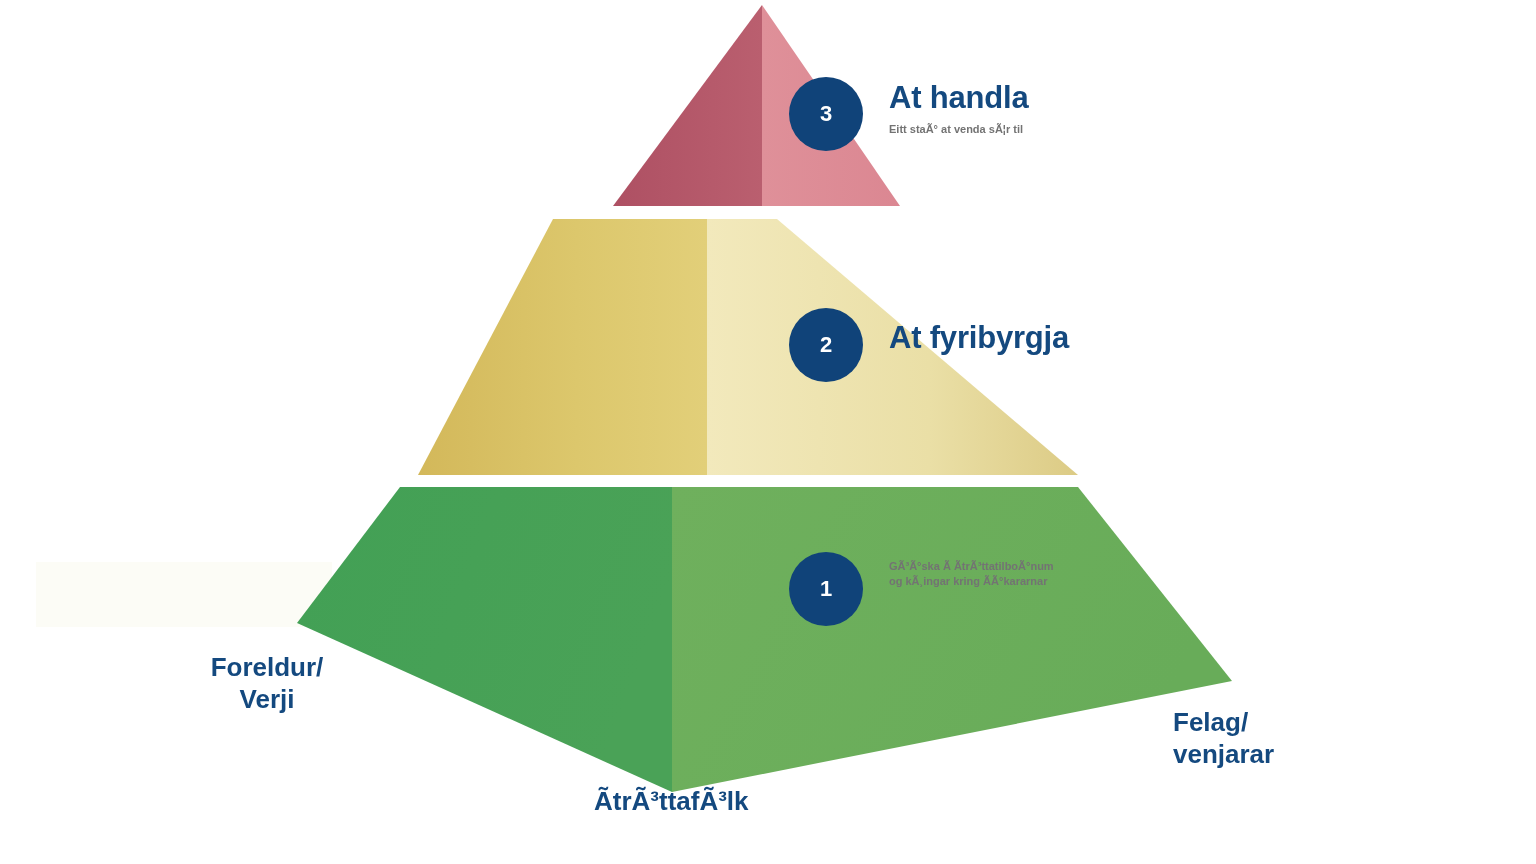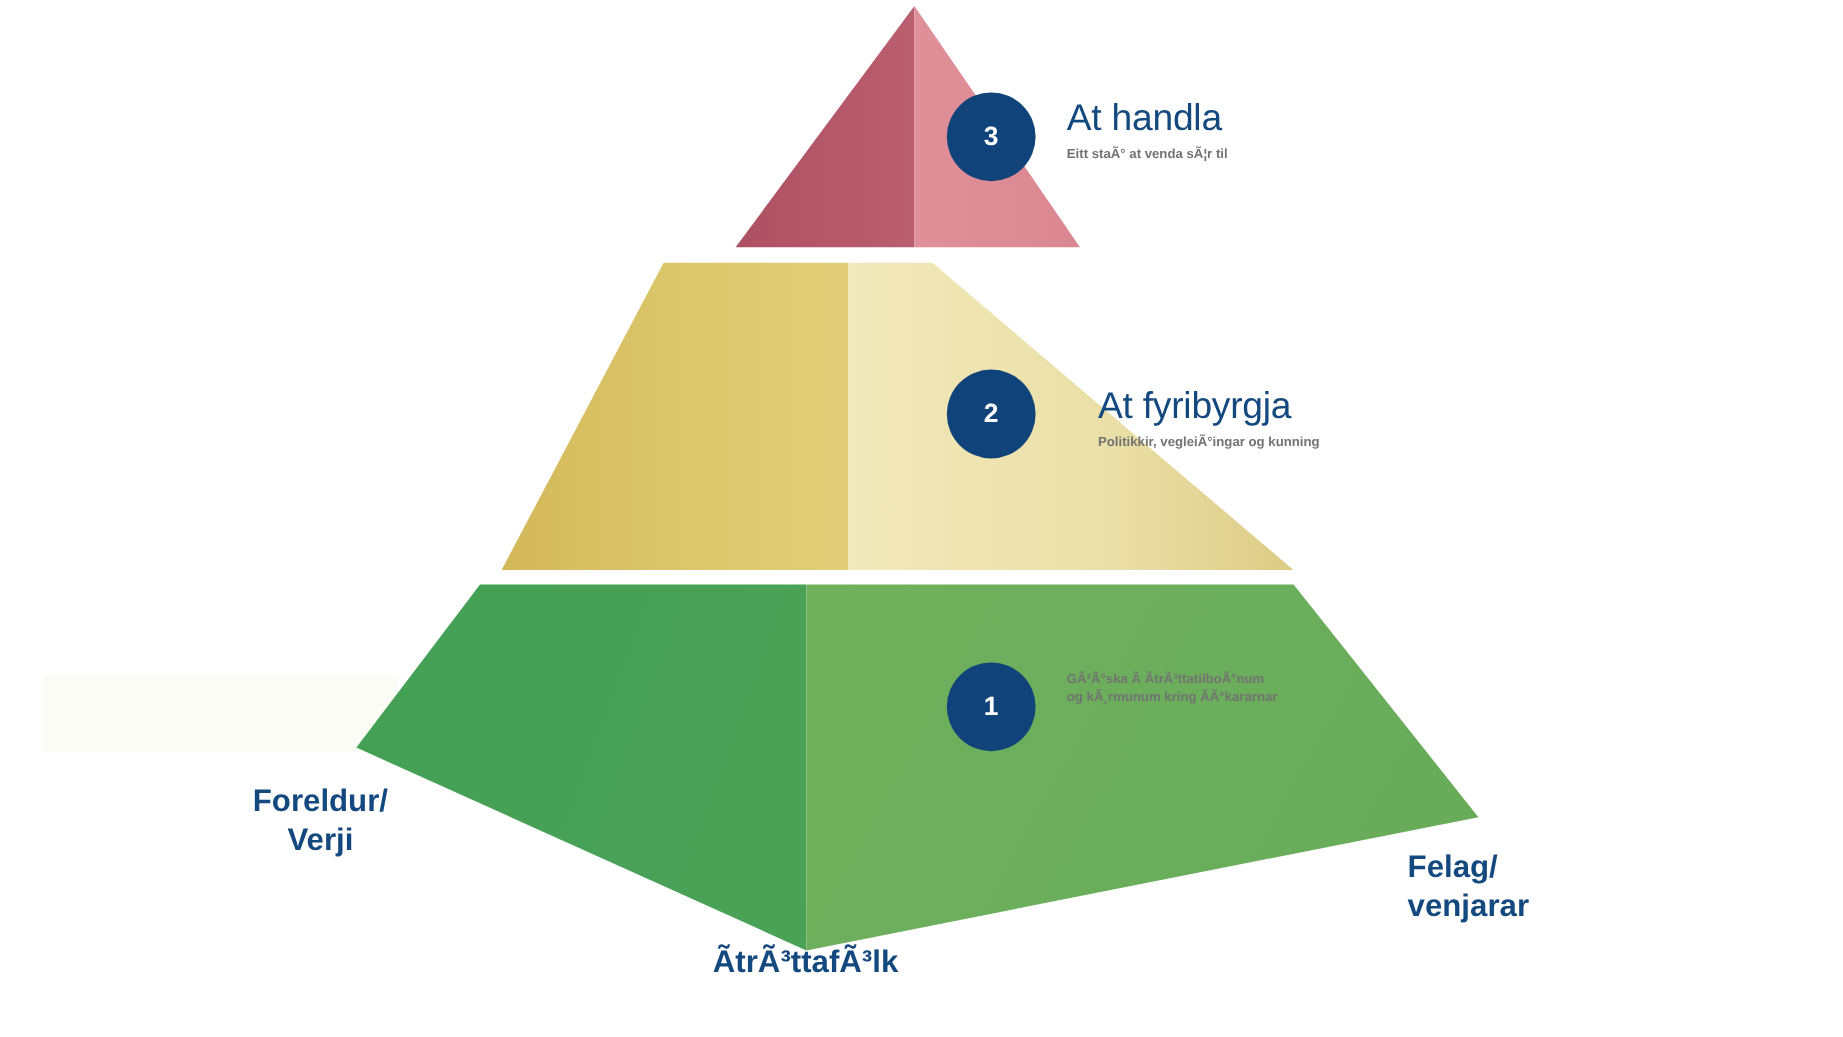--- a/index.html
+++ b/index.html
@@ -27,21 +27,21 @@
     height: 864px;
   }
 
   
   .tier-text {
     position: absolute;
     color: #14497F;
   }
   .tier-title {
     font-size: 31px;
-    font-weight: normal;
+    font-weight: bold;
     color: #14497F;
     letter-spacing: -0.2px;
     white-space: nowrap;
     line-height: 1.05;
   }
   .tier-sub {
     font-size: 11px;
     font-weight: bold;
     color: #737373;
     white-space: nowrap;
@@ -60,21 +60,21 @@
     align-items: center;
     justify-content: center;
   }
 
   
   #badge-3 { left: 789px; top: 77px;  width: 74px; height: 74px; font-size: 22px; }
   #text-3  { left: 889px; top: 82px; }
 
   
   #badge-2 { left: 789px; top: 308px; width: 74px; height: 74px; font-size: 22px; }
-  #text-2  { left: 915px; top: 322px; }
+  #text-2  { left: 889px; top: 322px; }
 
   
   #badge-1 { left: 789px; top: 552px; width: 74px; height: 74px; font-size: 22px; }
   #text-1  { left: 889px; top: 552px; }
 
   
   .corner-label {
     position: absolute;
     color: #14497F;
     font-size: 26px;
@@ -156,32 +156,29 @@
     <div class="tier-sub">
       <span>Eitt staÃ° at venda sÃ¦r til</span>
     </div>
   </div>
 
   <div class="badge" id="badge-2">
     <span>2</span>
   </div>
   <div class="tier-text" id="text-2">
     <div class="tier-title">At fyribyrgja</div>
-    <div class="tier-sub">
-      <span>Politikkir, vegleiÃ°ingar og kunning</span>
-    </div>
   </div>
 
   <div class="badge" id="badge-1">
     <span>1</span>
   </div>
   <div class="tier-text" id="text-1">
     <div class="tier-sub">
       <span>GÃ³Ã°ska Ã­ Ã­trÃ³ttatilboÃ°num</span>
-      <span class="l2">og kÃ¸rmunum kring Ã­Ã°kararnar</span>
+      <span class="l2">og kÃ¸ingar kring Ã­Ã°kararnar</span>
     </div>
   </div>
 
   <div class="corner-label" id="label-left">
     <div>Foreldur/</div>
     <div>Verji</div>
   </div>
 
   <div class="corner-label" id="label-right">
     <div>Felag/</div>

